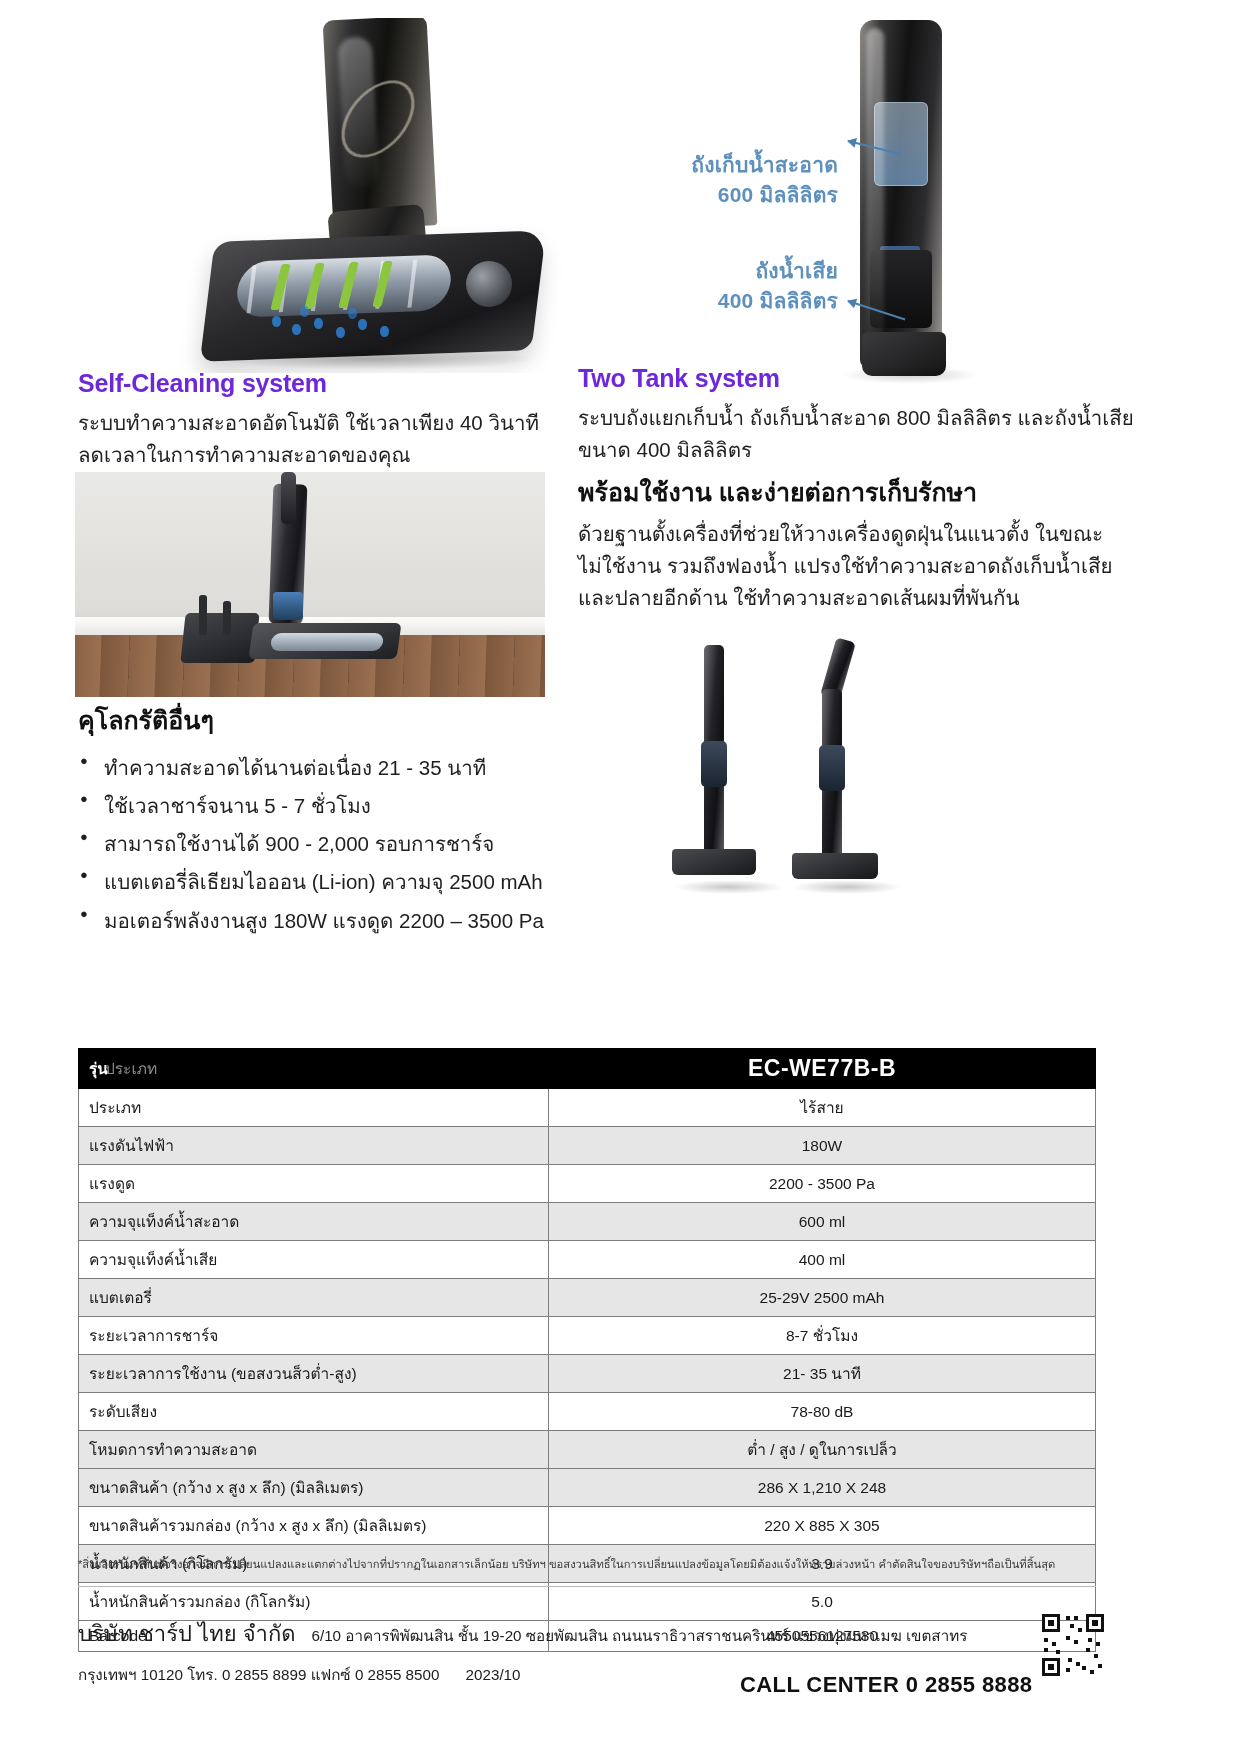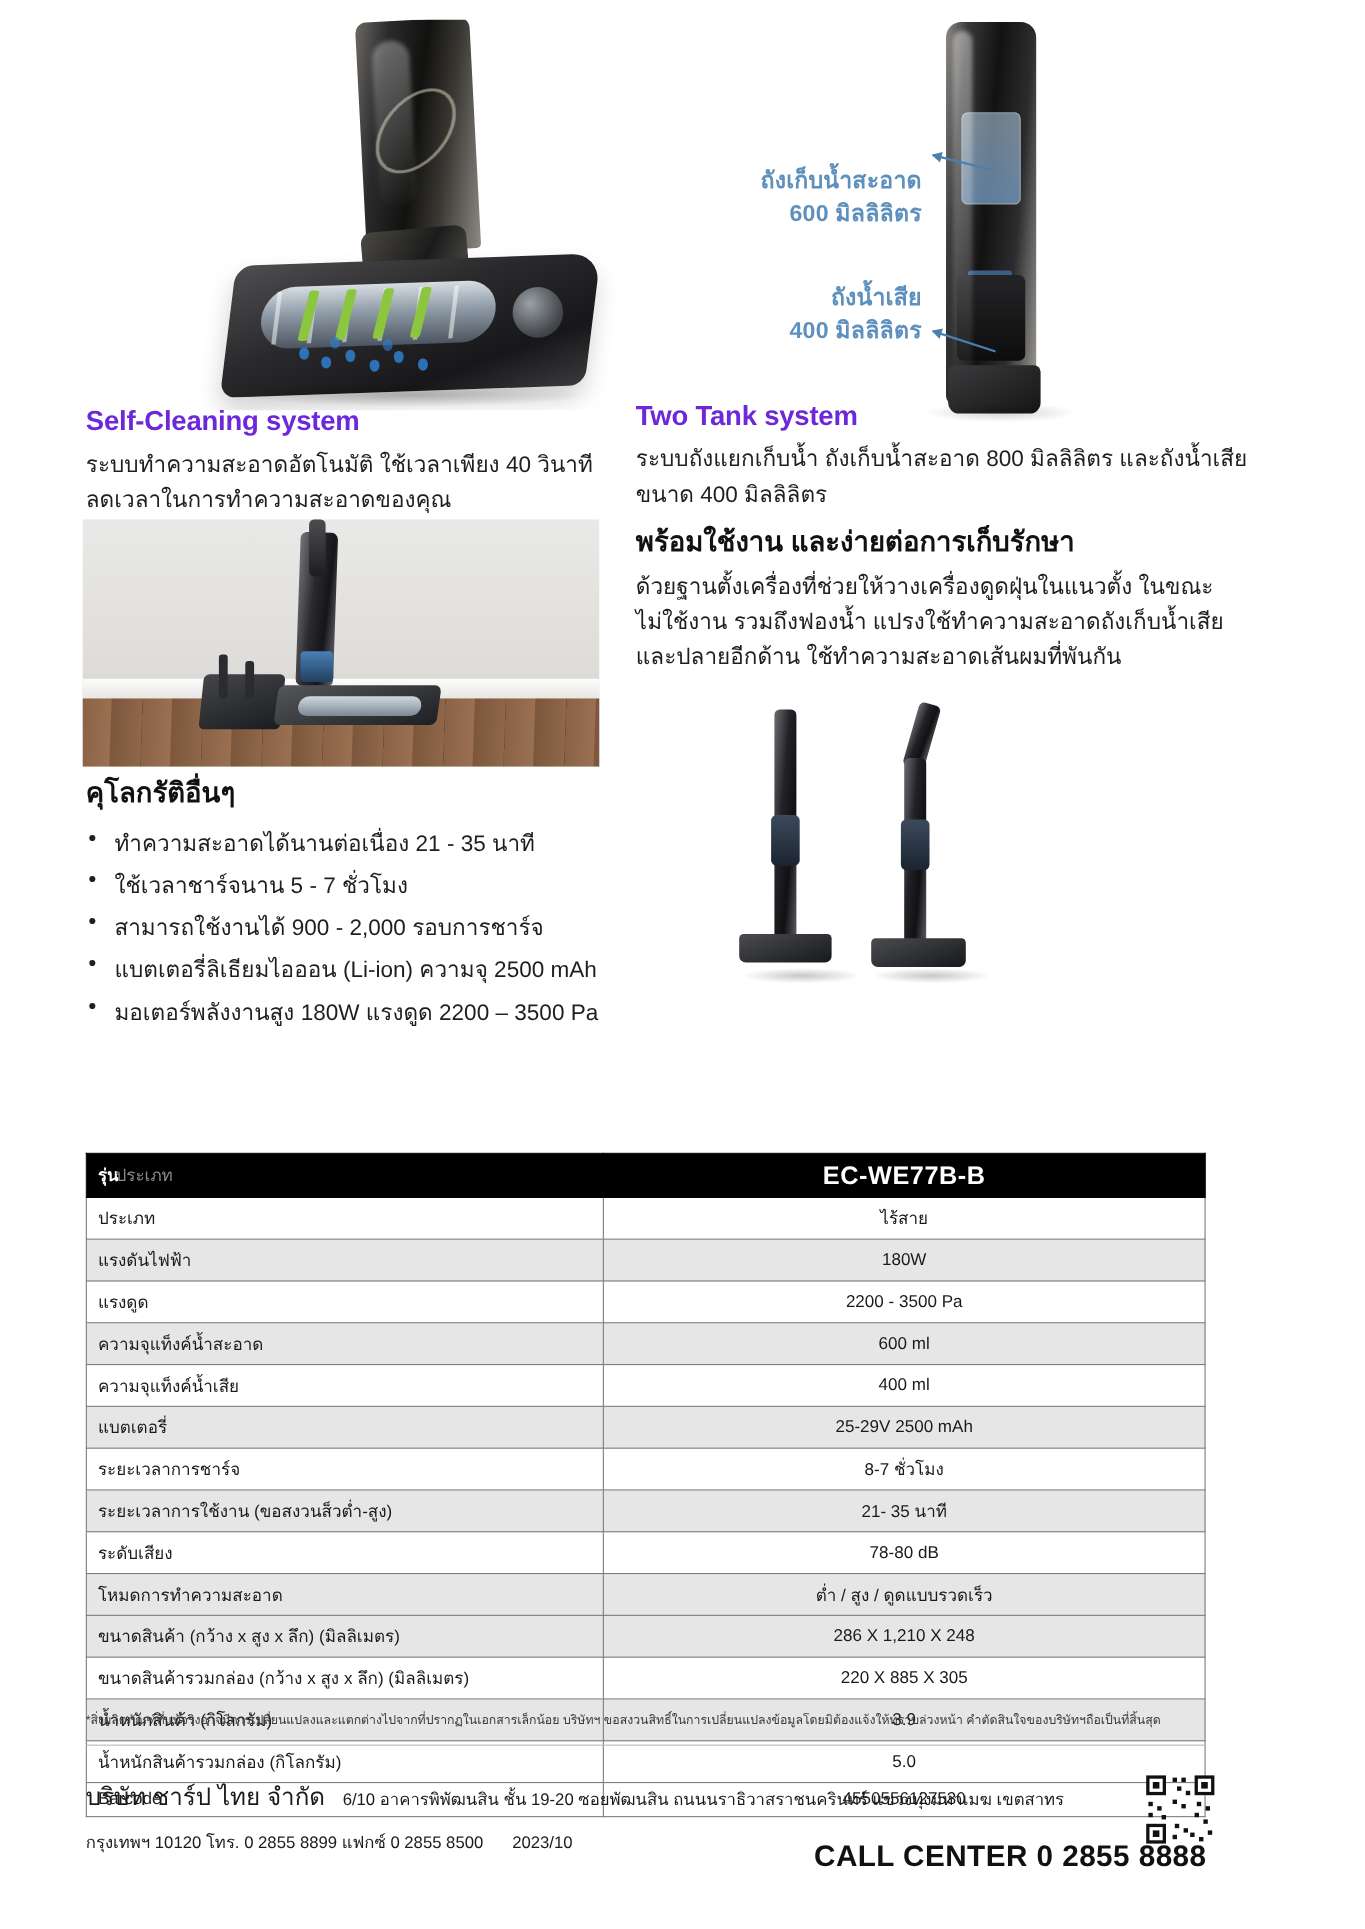--- a/index.html
+++ b/index.html
@@ -188,21 +188,21 @@
   
   #disclaimer { position:absolute; left:78px; top:1556px; width:1030px;
     font-size:11.2px; color:#3a3a3a; line-height:1.5; }
   .divider { position:absolute; left:78px; top:1586px; width:1018px; height:1px; background:#b9b9b9; }
 
   #footer { position:absolute; left:78px; top:1616px; width:1020px; }
   .f-comp { font-size:22px; color:#1b1b1b; display:inline-block; vertical-align:baseline; }
   .f-addr { font-size:15.2px; color:#1b1b1b; display:inline-block; vertical-align:baseline; margin-left:16px; }
   .f-line2 { margin-top:12px; font-size:15.2px; color:#1b1b1b; }
   #callcenter { position:absolute; left:740px; top:1672px;
-    font-size:27px; font-weight:bold; letter-spacing:.4px; color:#111;text-align:right; }
+    font-size:22px; font-weight:bold; letter-spacing:.4px; color:#111;text-align:right; }
   #qr { position:absolute; left:1042px; top:1614px; width:62px; height:62px; }
   #qr .q { position:absolute; background:#111; }
 </style>
 </head>
 <body>
 
 <div class="page">
 
   <div class="photo" id="hero-left">
     <div class="hl-body"></div>
@@ -349,21 +349,21 @@
       <tr class="alt">
           <td class="lbl">ระยะเวลาการใช้งาน (ขอสงวนส็วต่ำ-สูง)</td>
           <td class="val">21- 35  นาที</td>
         </tr>
       <tr>
           <td class="lbl">ระดับเสียง</td>
           <td class="val">78-80 dB</td>
         </tr>
       <tr class="alt">
           <td class="lbl">โหมดการทำความสะอาด</td>
-          <td class="val">ต่ำ / สูง / ดูดแบบรวดเร็ว</td>
+          <td class="val">ต่ำ / สูง / ดูในการเปล็ว</td>
         </tr>
       <tr class="alt">
           <td class="lbl">ขนาดสินค้า (กว้าง x สูง x ลึก) (มิลลิเมตร)</td>
           <td class="val">286 X 1,210 X 248</td>
         </tr>
       <tr>
           <td class="lbl">ขนาดสินค้ารวมกล่อง (กว้าง x สูง x ลึก) (มิลลิเมตร)</td>
           <td class="val">220 X 885 X 305</td>
         </tr>
       <tr class="alt">

